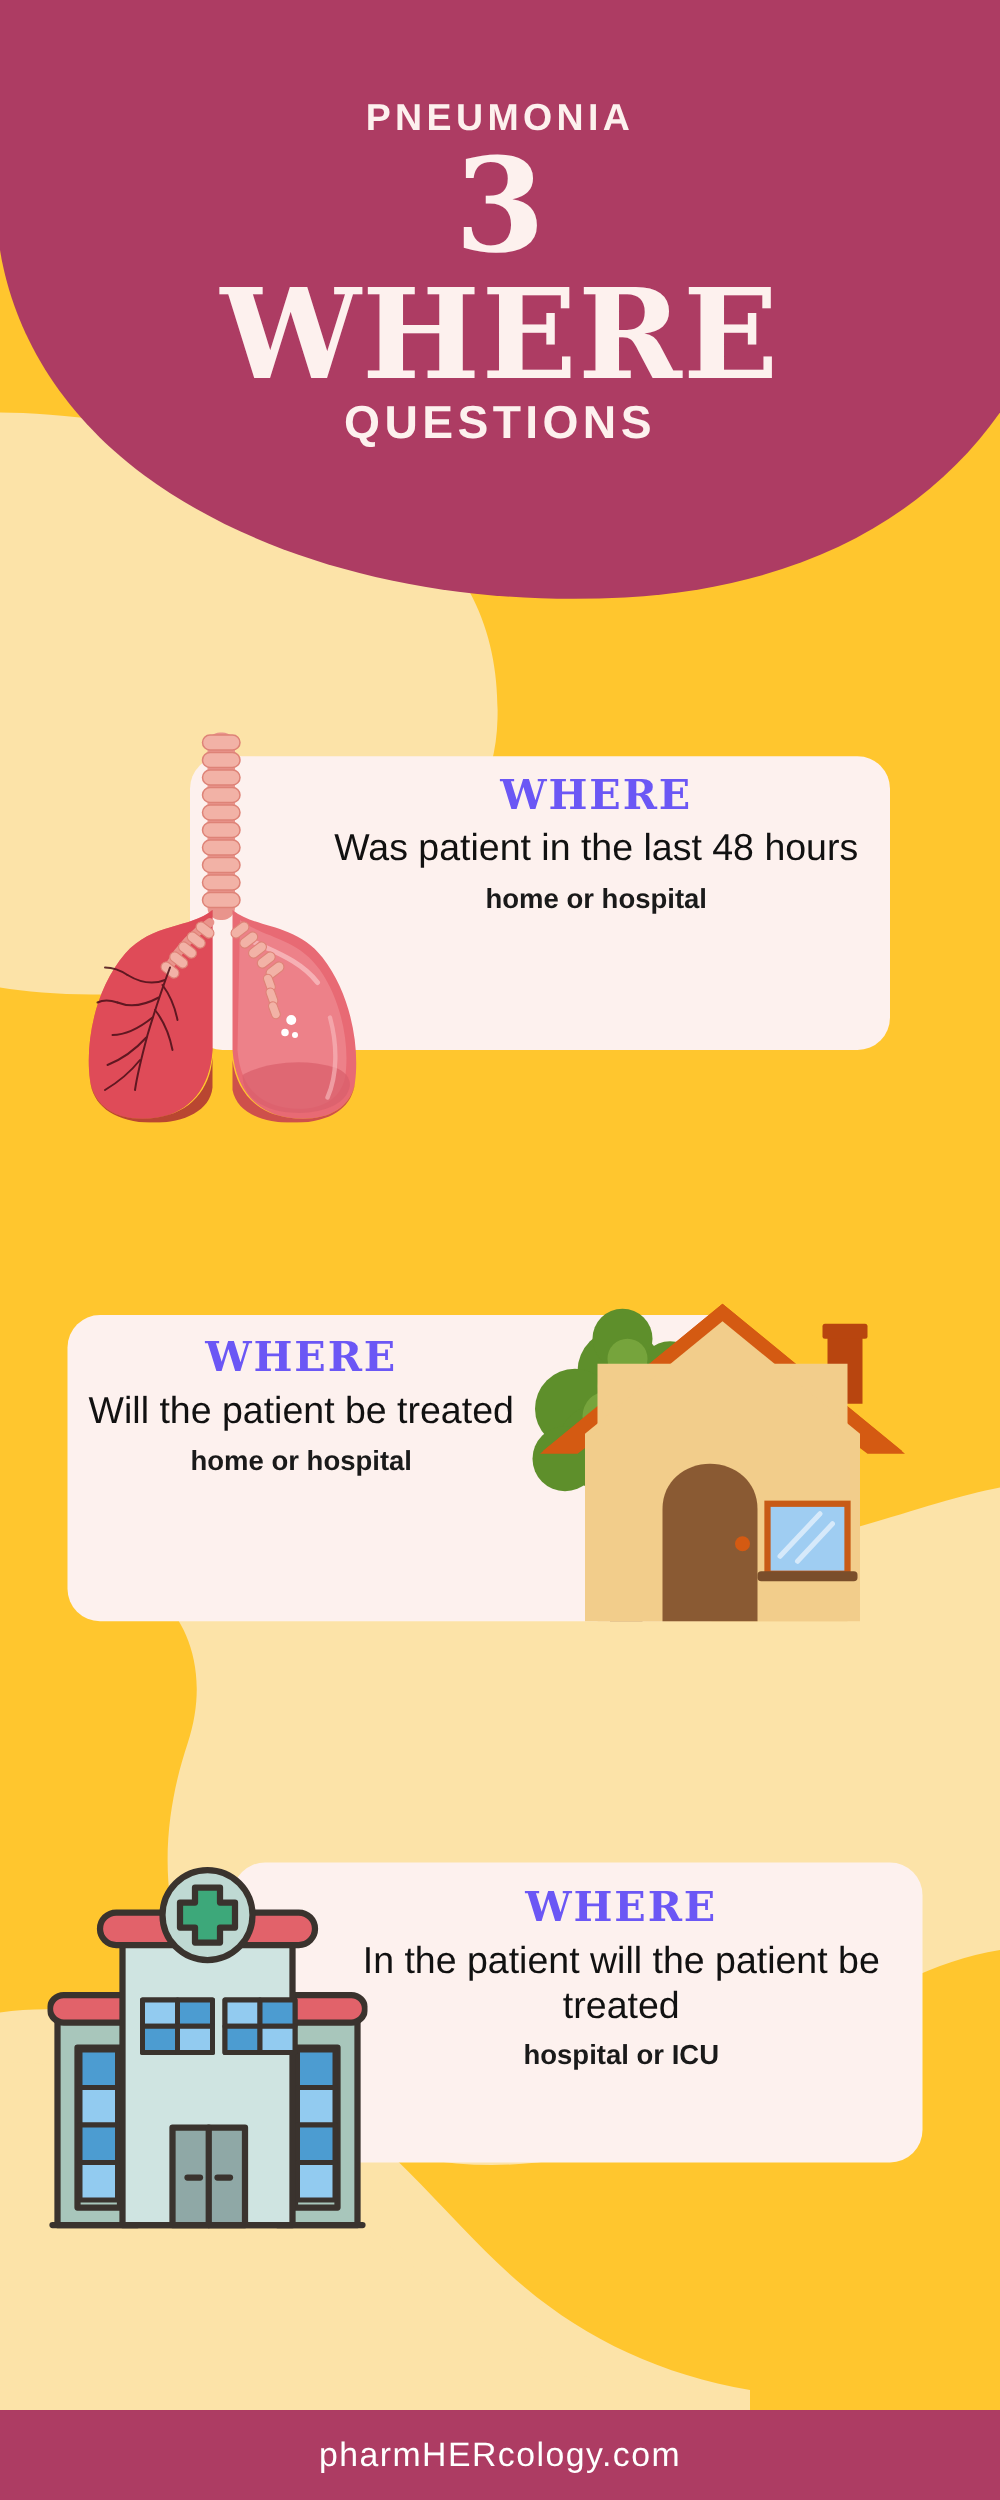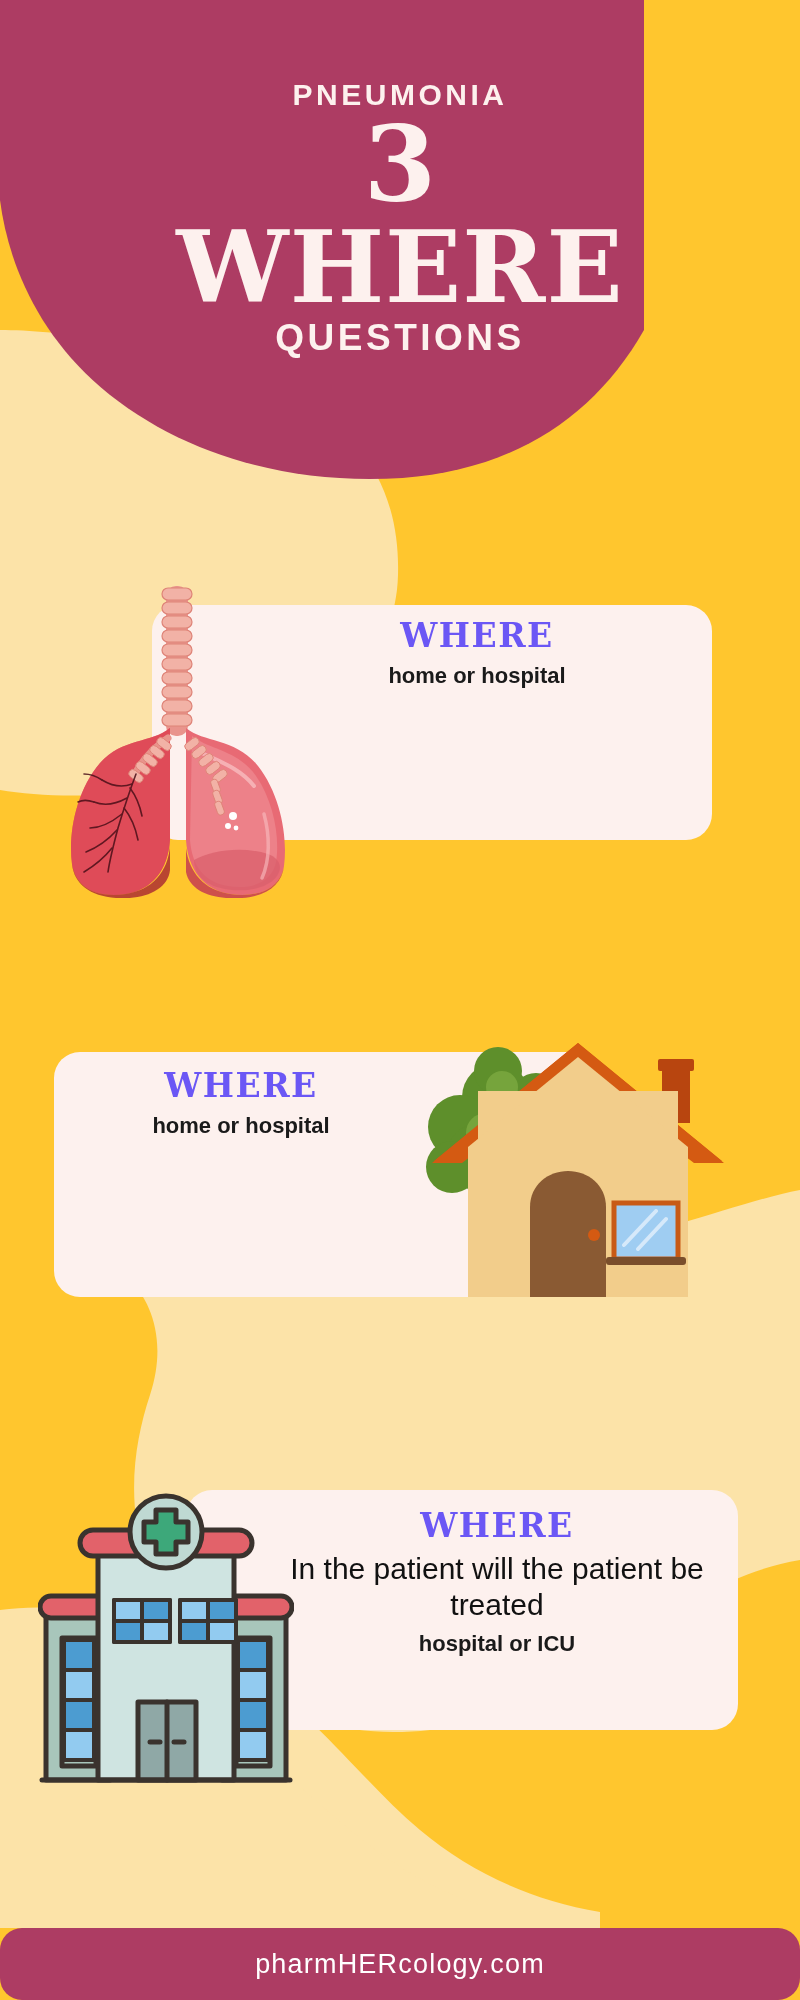--- a/index.html
+++ b/index.html
@@ -32,21 +32,21 @@
   .bg-blobs {
     position: absolute;
     inset: 0;
     z-index: 1;
   }
 
   
   .header {
     position: absolute;
     top: 0; left: 0;
-    width: 644px;
+    width: 800px;
     height: 480px;
     z-index: 5;
   }
   .header-shape {
     position: absolute;
     top: 0; left: 0;
     width: 100%; height: 100%;
   }
   .header-text {
     position: absolute;
@@ -136,21 +136,20 @@
   .footer {
     position: absolute;
     left: 0; bottom: 0;
     width: 800px;
     height: 72px;
     background: #AD3C63;
     z-index: 30;
     display: flex;
     align-items: center;
     justify-content: center;
-    border-radius: 22px;
   }
   .footer-text {
     color: #FFFFFF;
     font-family: "Liberation Sans", sans-serif;
     font-size: 27px;
     letter-spacing: 1.2px;
   }
 </style>
 </head>
 <body>
@@ -265,20 +264,21 @@
     <circle cx="181" cy="238" r="4" fill="#FFFFFF"></circle>
     <circle cx="176" cy="248" r="3" fill="#FFFFFF"></circle>
     <circle cx="184" cy="250" r="2.4" fill="#FFFFFF"></circle>
 
     <path d="M118,150 L134,150 L134,262 C134,290 126,300 126,300
              C126,300 118,290 118,262 Z" fill="#FDF1EE" opacity="0.0"></path>
   </svg>
 
   <div class="card-inner" style="left:262px; top:618px; width:430px;">
     <div class="card-where">WHERE</div>
+    <div class="card-q">Was patient in the last 48 hours</div>
     <div class="card-sub">home or hospital</div>
   </div>
 
   <div class="card" style="left:54px; top:1052px; width:540px; height:245px;"></div>
 
   <svg class="art" style="left:418px; top:1035px;" width="320" height="275" viewBox="0 0 320 275">
 
     <g fill="#5E8F2B">
       <circle cx="78" cy="62" r="34"></circle>
       <circle cx="42" cy="92" r="32"></circle>
@@ -316,20 +316,21 @@
     <rect x="196" y="168" width="64" height="56" fill="#9FCDF2" stroke="#C85A16" stroke-width="5"></rect>
     <g stroke="#DCEDFB" stroke-width="4" stroke-linecap="round" opacity="0.9">
       <path d="M206,210 L238,176"></path>
       <path d="M220,214 L248,184"></path>
     </g>
     <rect x="188" y="222" width="80" height="8" rx="3" fill="#7A4E2B"></rect>
   </svg>
 
   <div class="card-inner" style="left:66px; top:1068px; width:350px;">
     <div class="card-where">WHERE</div>
+    <div class="card-q">Will the patient be treated</div>
     <div class="card-sub">home  or hospital</div>
   </div>
 
   <div class="card" style="left:186px; top:1490px; width:552px; height:240px;"></div>
 
   <svg class="art" style="left:38px; top:1490px;" width="256" height="300" viewBox="0 0 256 300">
     <g stroke="#3A332E" stroke-width="5" stroke-linejoin="round" stroke-linecap="round">
 
       <rect x="8" y="122" width="64" height="168" fill="#A8C6BB"></rect>
       <rect x="184" y="122" width="64" height="168" fill="#A8C6BB"></rect>

